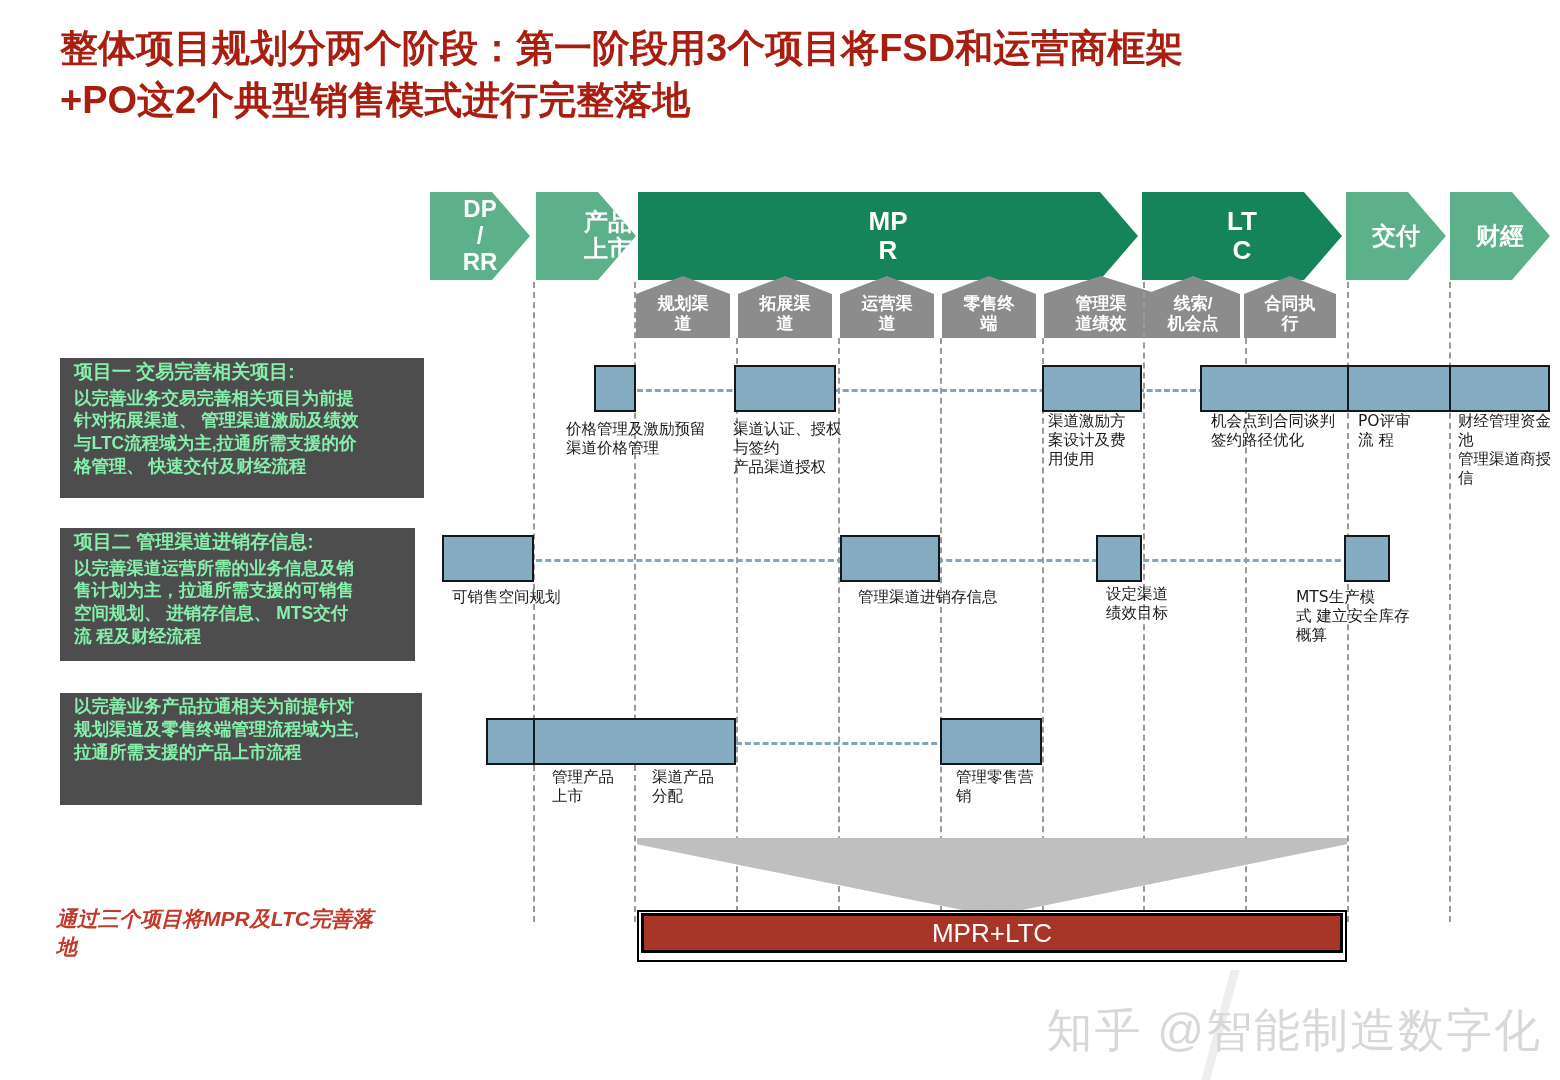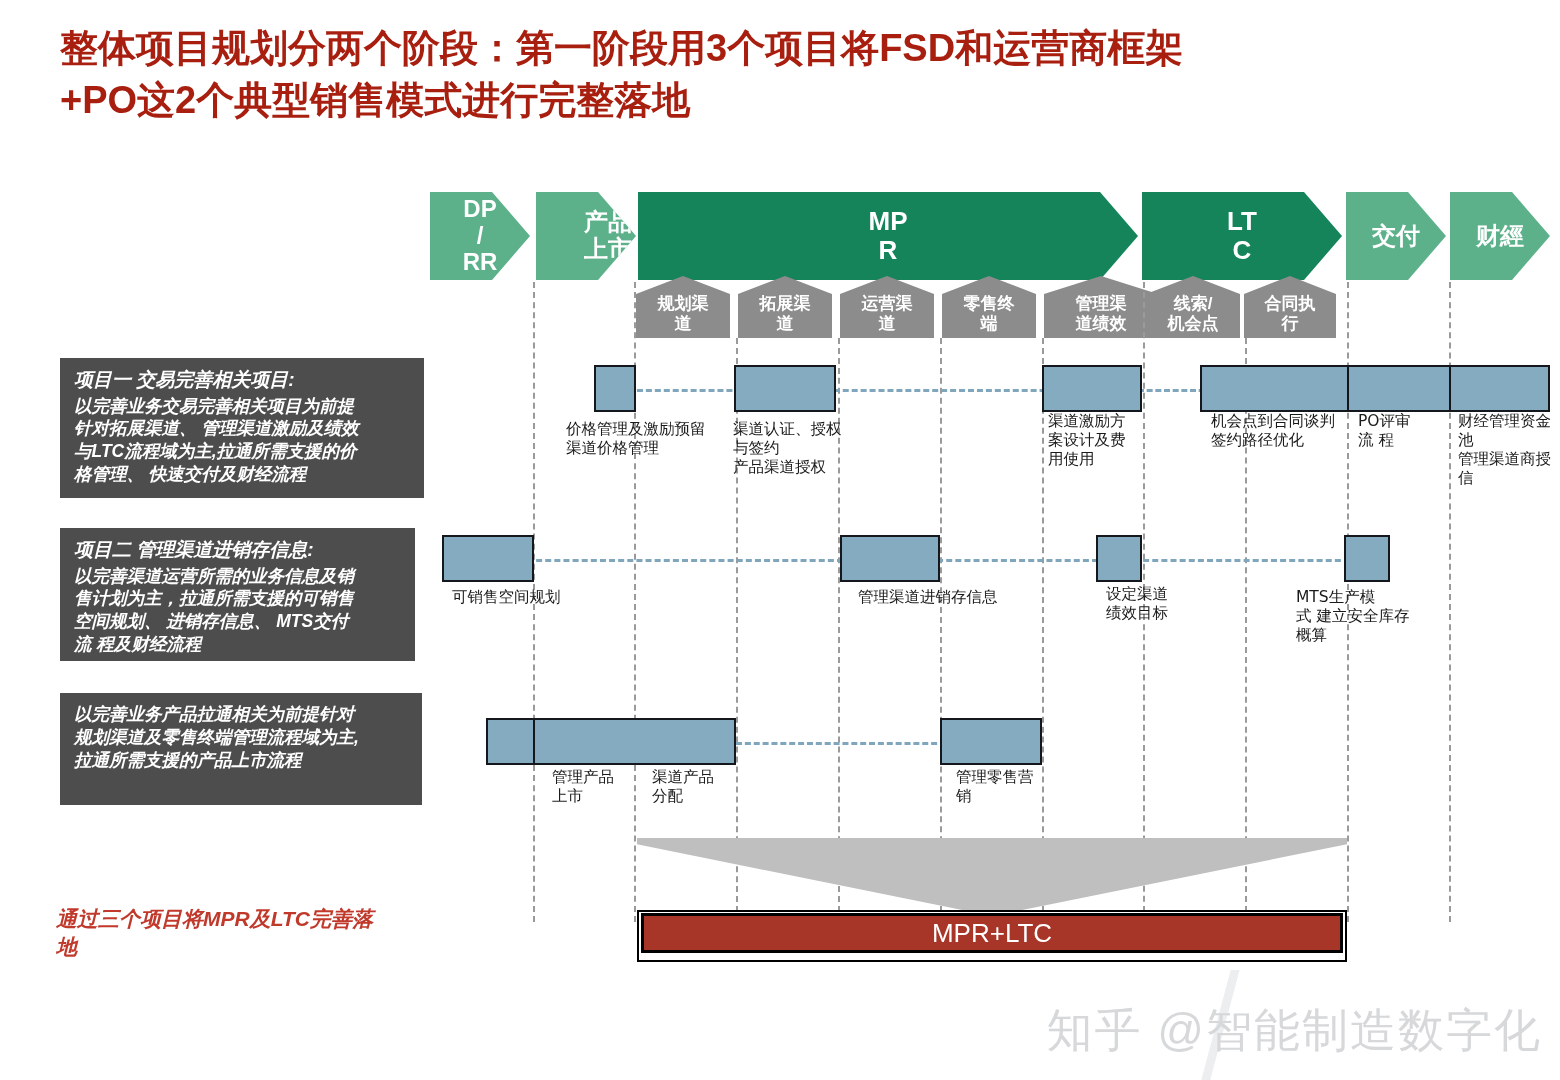--- a/index.html
+++ b/index.html
@@ -32,23 +32,23 @@
     position:absolute;background:#8c8c8c;color:#ffffff;
     font-weight:bold;font-size:17px;line-height:1.18;
     display:flex;align-items:flex-end;justify-content:center;
     text-align:center;padding-bottom:4px;box-sizing:border-box;
     clip-path:polygon(0 18px, 50% 0, 100% 18px, 100% 100%, 0 100%);
   }
   
   .vline{position:absolute;width:0;border-left:2px dashed #9a9a9a;}
   
   .projbox{
-    position:absolute;background:#4d4d4d;color:#ffffff;
-    box-sizing:border-box;padding:10px 12px 8px 14px;
-    font-size:17.5px;line-height:1.30;font-weight:bold;overflow:hidden;font-style:italic;
+    position:absolute;background:#4d4d4d;color:#86efac;
+    box-sizing:border-box;padding:2px 12px 8px 14px;
+    font-size:17.5px;line-height:1.30;font-weight:bold;overflow:hidden;
   }
   .projbox .ptitle{font-size:19px;font-weight:bold;display:block;margin-bottom:2px;}
   .projbox .pbody{display:block;white-space:pre-line;}
   
   .bar{
     position:absolute;background:#85abc0;border:2px solid #14181c;
     box-sizing:border-box;
   }
   .barsplit{position:absolute;border-left:2px solid #14181c;}
   

